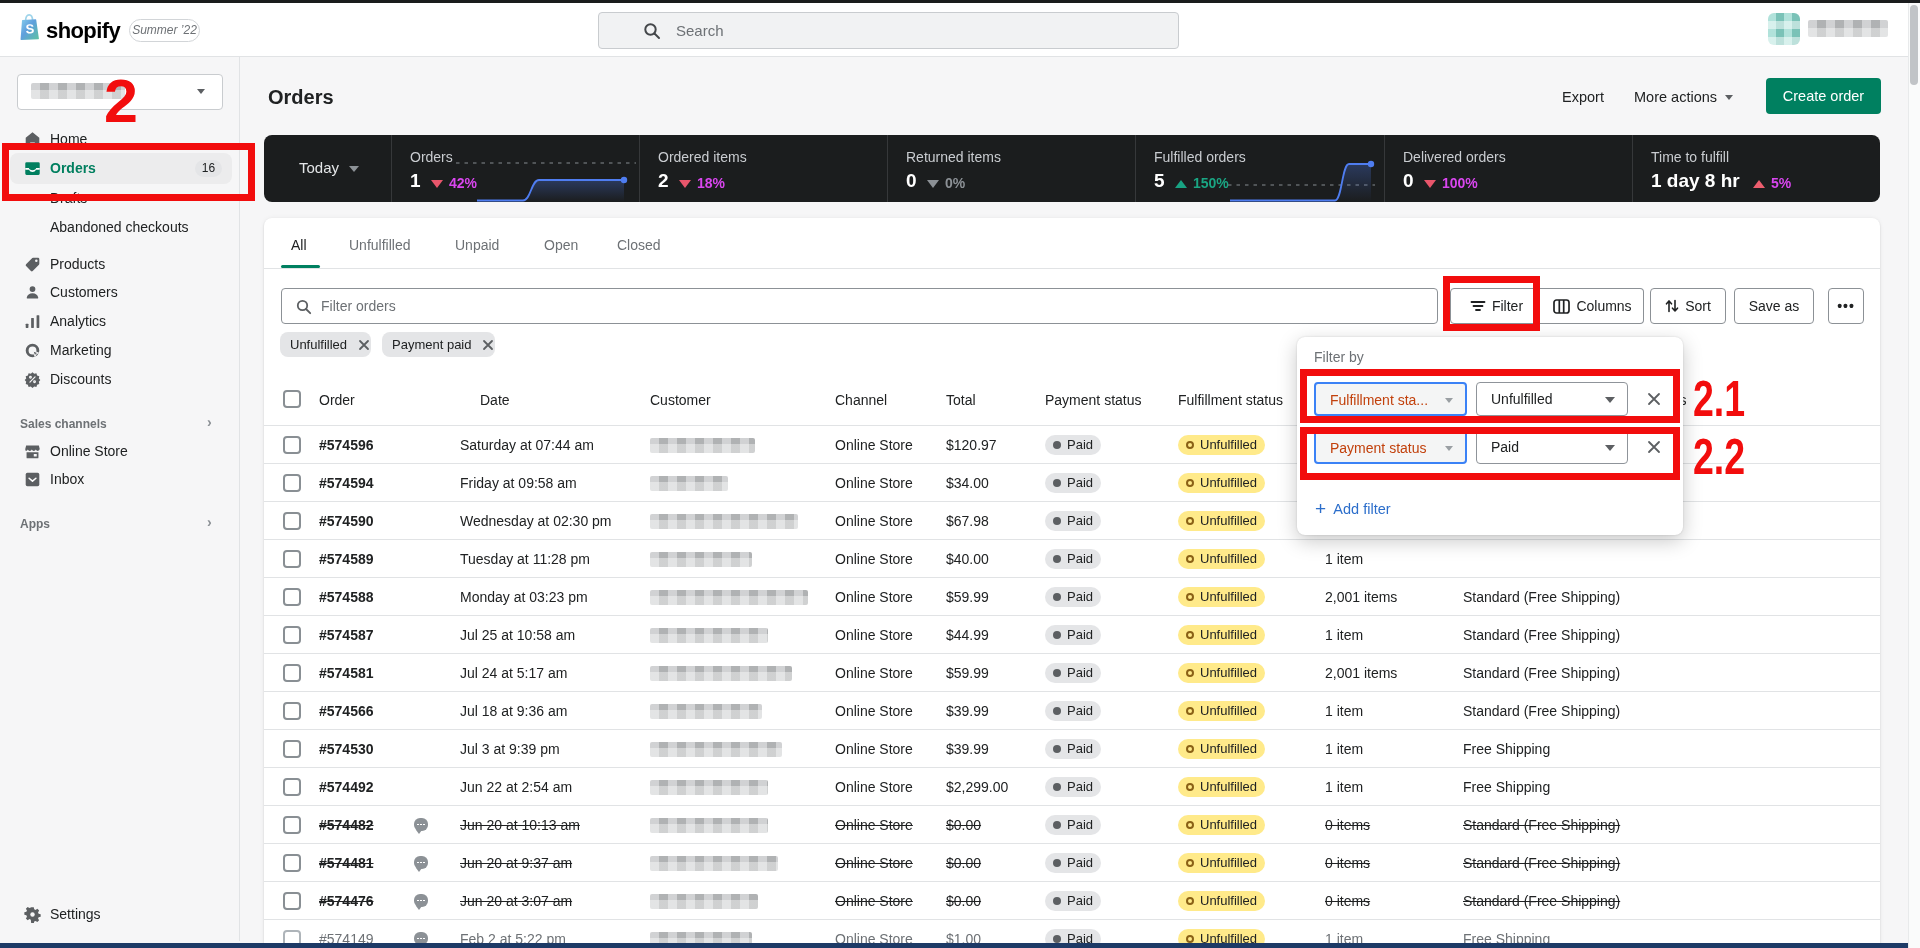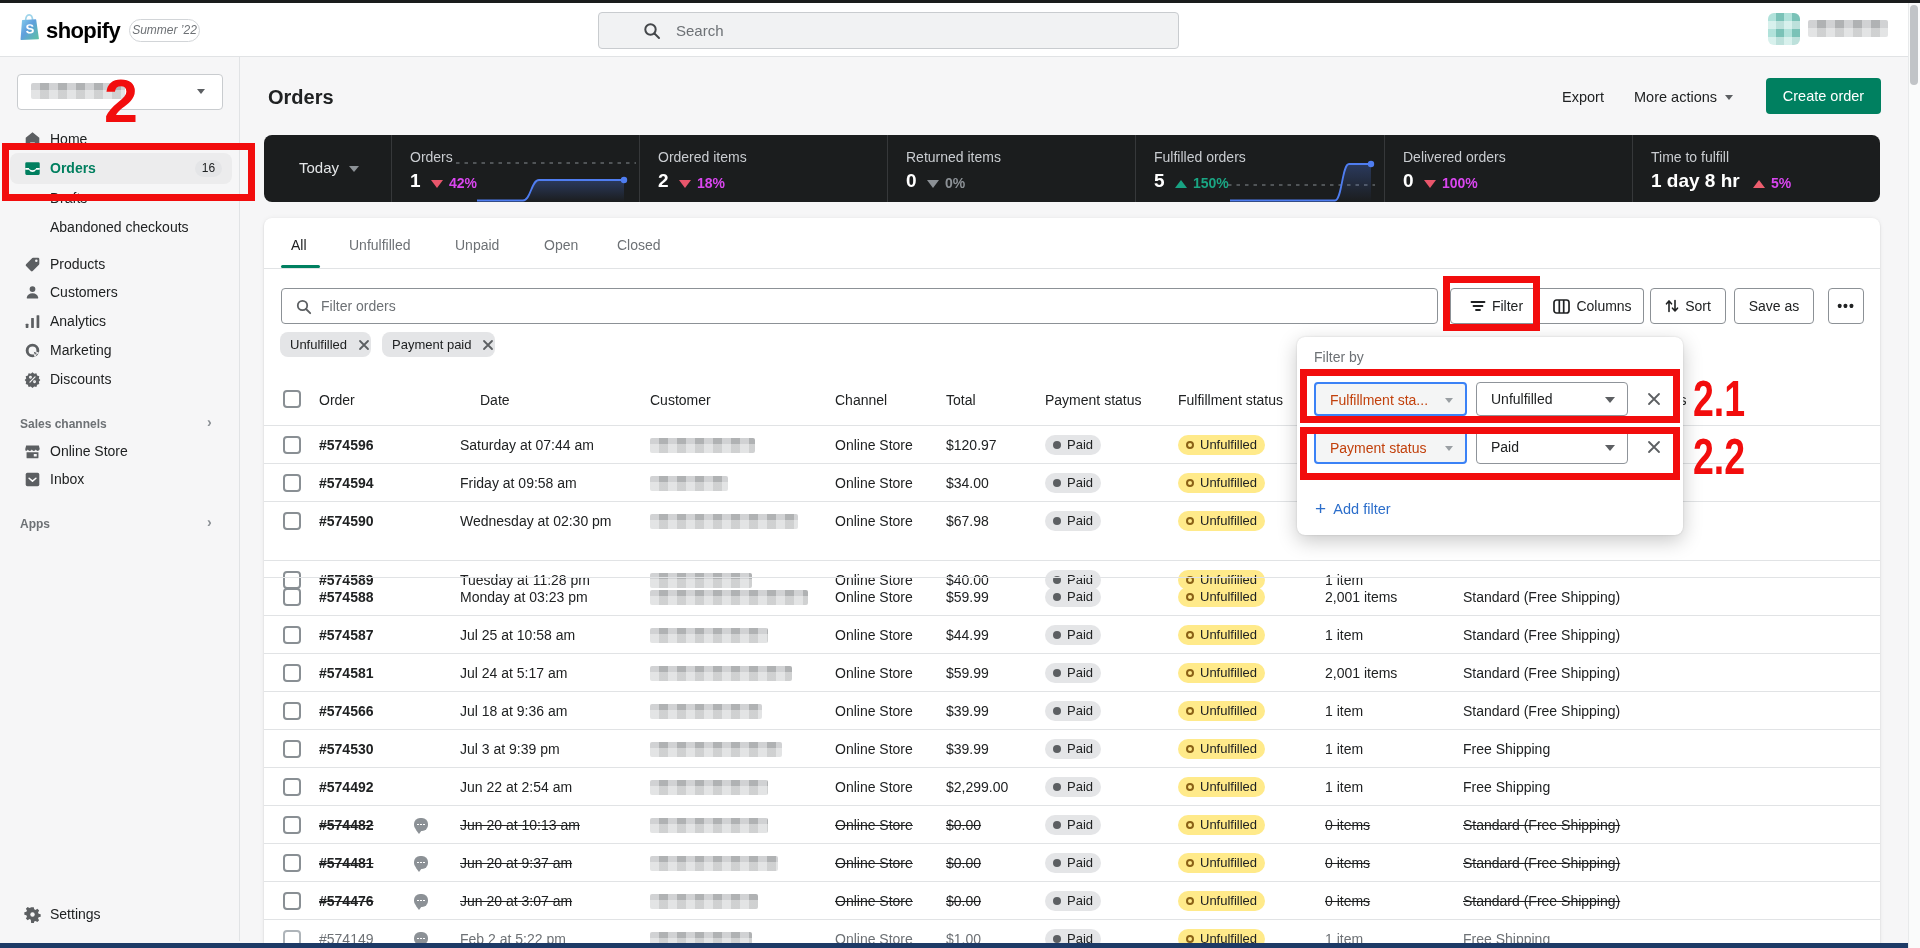--- a/index.html
+++ b/index.html
@@ -360,21 +360,21 @@
 
     <div class="cell st" style="left:196px;">Wednesday at 02:30 pm</div>
     <div class="cblur blur" style="left:386px;width:148px;"></div>
     <div class="cell st" style="left:571px;">Online Store</div>
     <div class="cell st" style="left:682px;">$67.98</div>
     <div class="pillgray">Paid</div>
     <div class="pillyel">Unfulfilled</div>
     <div class="cell st" style="left:1061px;">1 item</div>
     <div class="cell st" style="left:1199px;">Standard (Free Shipping)</div>
   </div>
-      <div class="row  " style="top:560px;">
+      <div class="row  " style="top:539px;">
     <div class="cb"></div>
     <div class="cell ordno st" style="left:55px;">#574589</div>
 
     <div class="cell st" style="left:196px;">Tuesday at 11:28 pm</div>
     <div class="cblur blur" style="left:386px;width:102px;"></div>
     <div class="cell st" style="left:571px;">Online Store</div>
     <div class="cell st" style="left:682px;">$40.00</div>
     <div class="pillgray">Paid</div>
     <div class="pillyel">Unfulfilled</div>
     <div class="cell st" style="left:1061px;">1 item</div>

